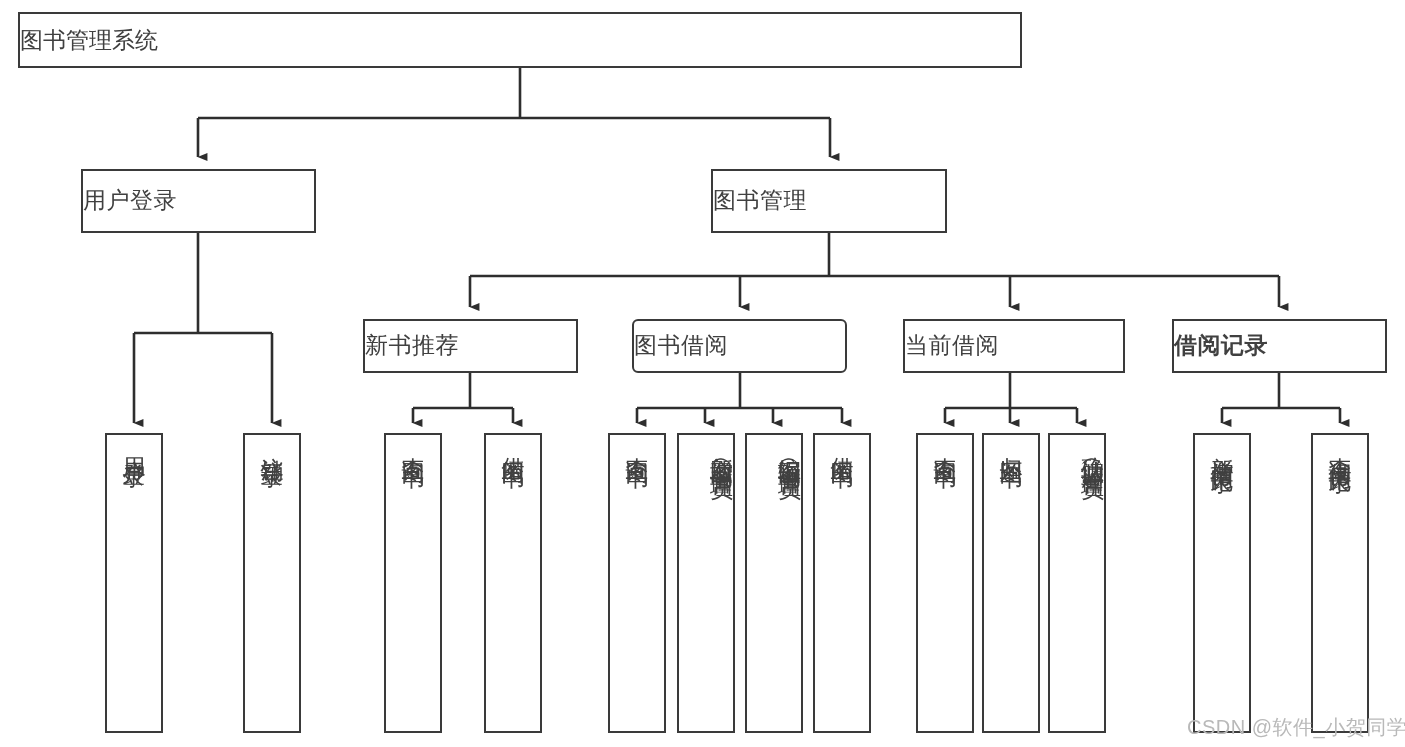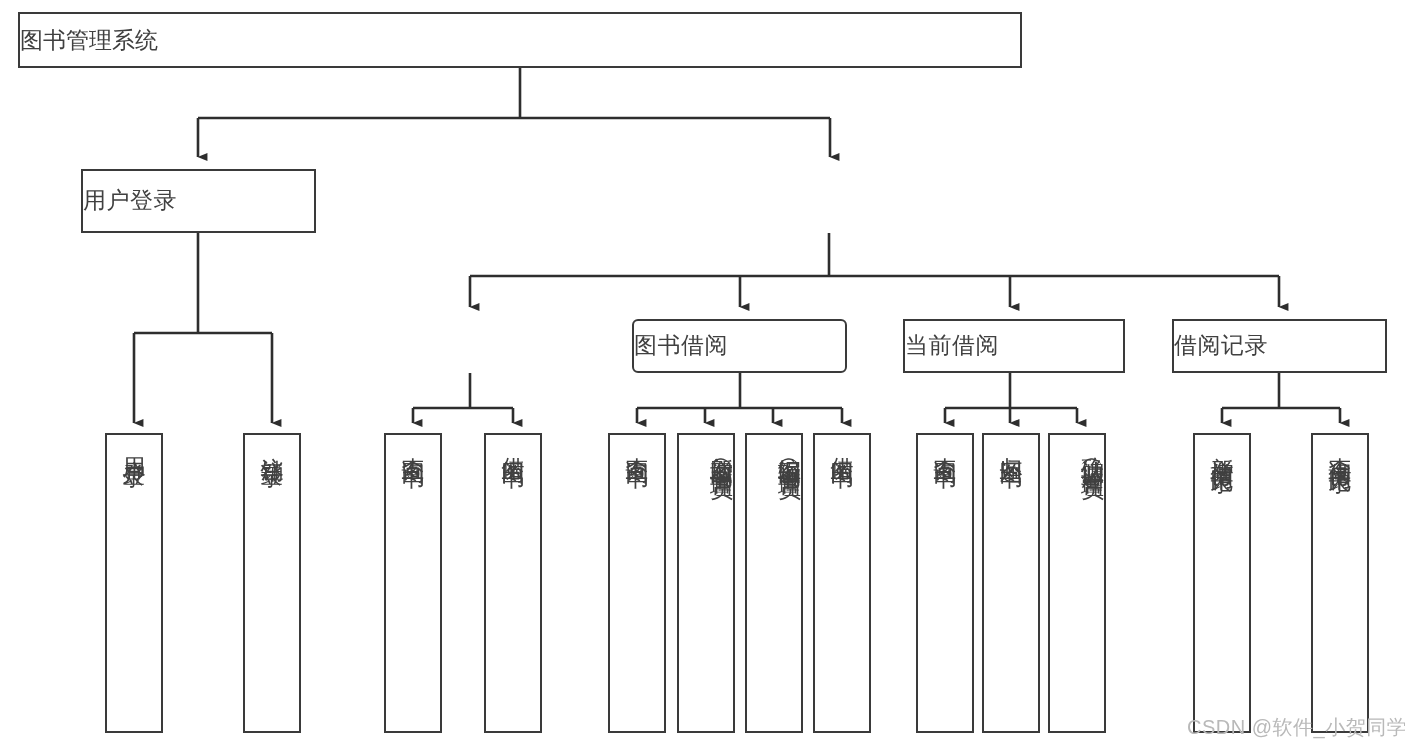--- a/index.html
+++ b/index.html
@@ -129,28 +129,34 @@
     </g>
   </svg>
 
   <div class="node root" style="left:18px; top:12px; width:1004px; height:56px;">
     <span>图书管理系统</span>
   </div>
 
   <div class="node horiz" style="left:81px; top:169px; width:235px; height:64px;">
     <span>用户登录</span>
   </div>
-
+  <div class="node horiz" style="left:711px; top:169px; width:236px; height:64px;">
+    <span>图书管理</span>
+  </div>
+
+  <div class="node horiz" style="left:363px; top:319px; width:215px; height:54px;">
+    <span>新书推荐</span>
+  </div>
   <div class="node horiz" style="left:632px; top:319px; width:215px; height:54px;border-radius:6px;">
     <span>图书借阅</span>
   </div>
   <div class="node horiz" style="left:903px; top:319px; width:222px; height:54px;">
     <span>当前借阅</span>
   </div>
-  <div class="node horiz" style="left:1172px; top:319px; width:215px; height:54px;">
+  <div class="node horiz" style="left:1172px; top:319px; width:215px; height:54px;font-weight:bold;">
     <span>借阅记录</span>
   </div>
 
   <div class="node vert centered" style="left:105px; top:433px; width:58px; height:300px;">
     <span class="vert-inner">用户登录</span>
   </div>
   <div class="node vert centered" style="left:243px; top:433px; width:58px; height:300px;">
     <span class="vert-inner">注销登录</span>
   </div>
 

